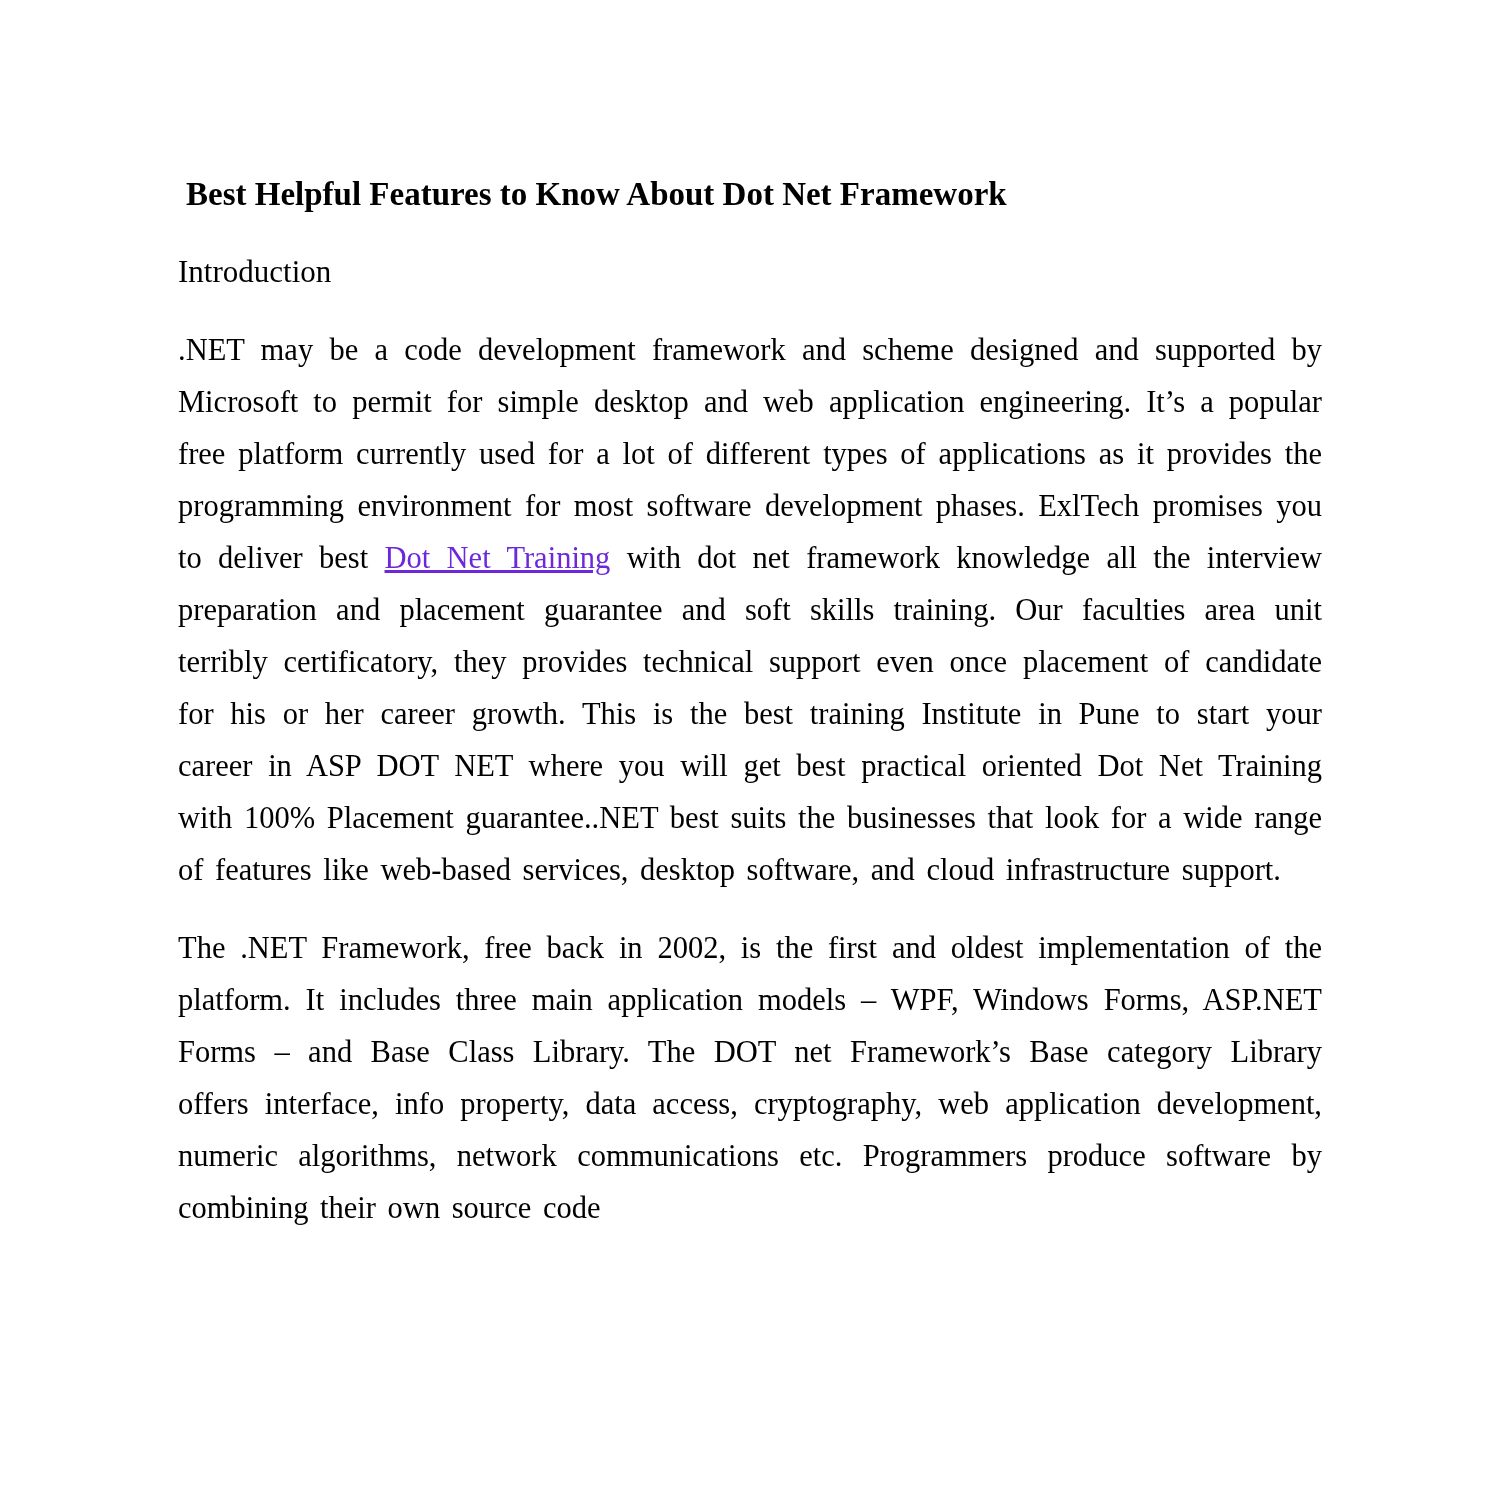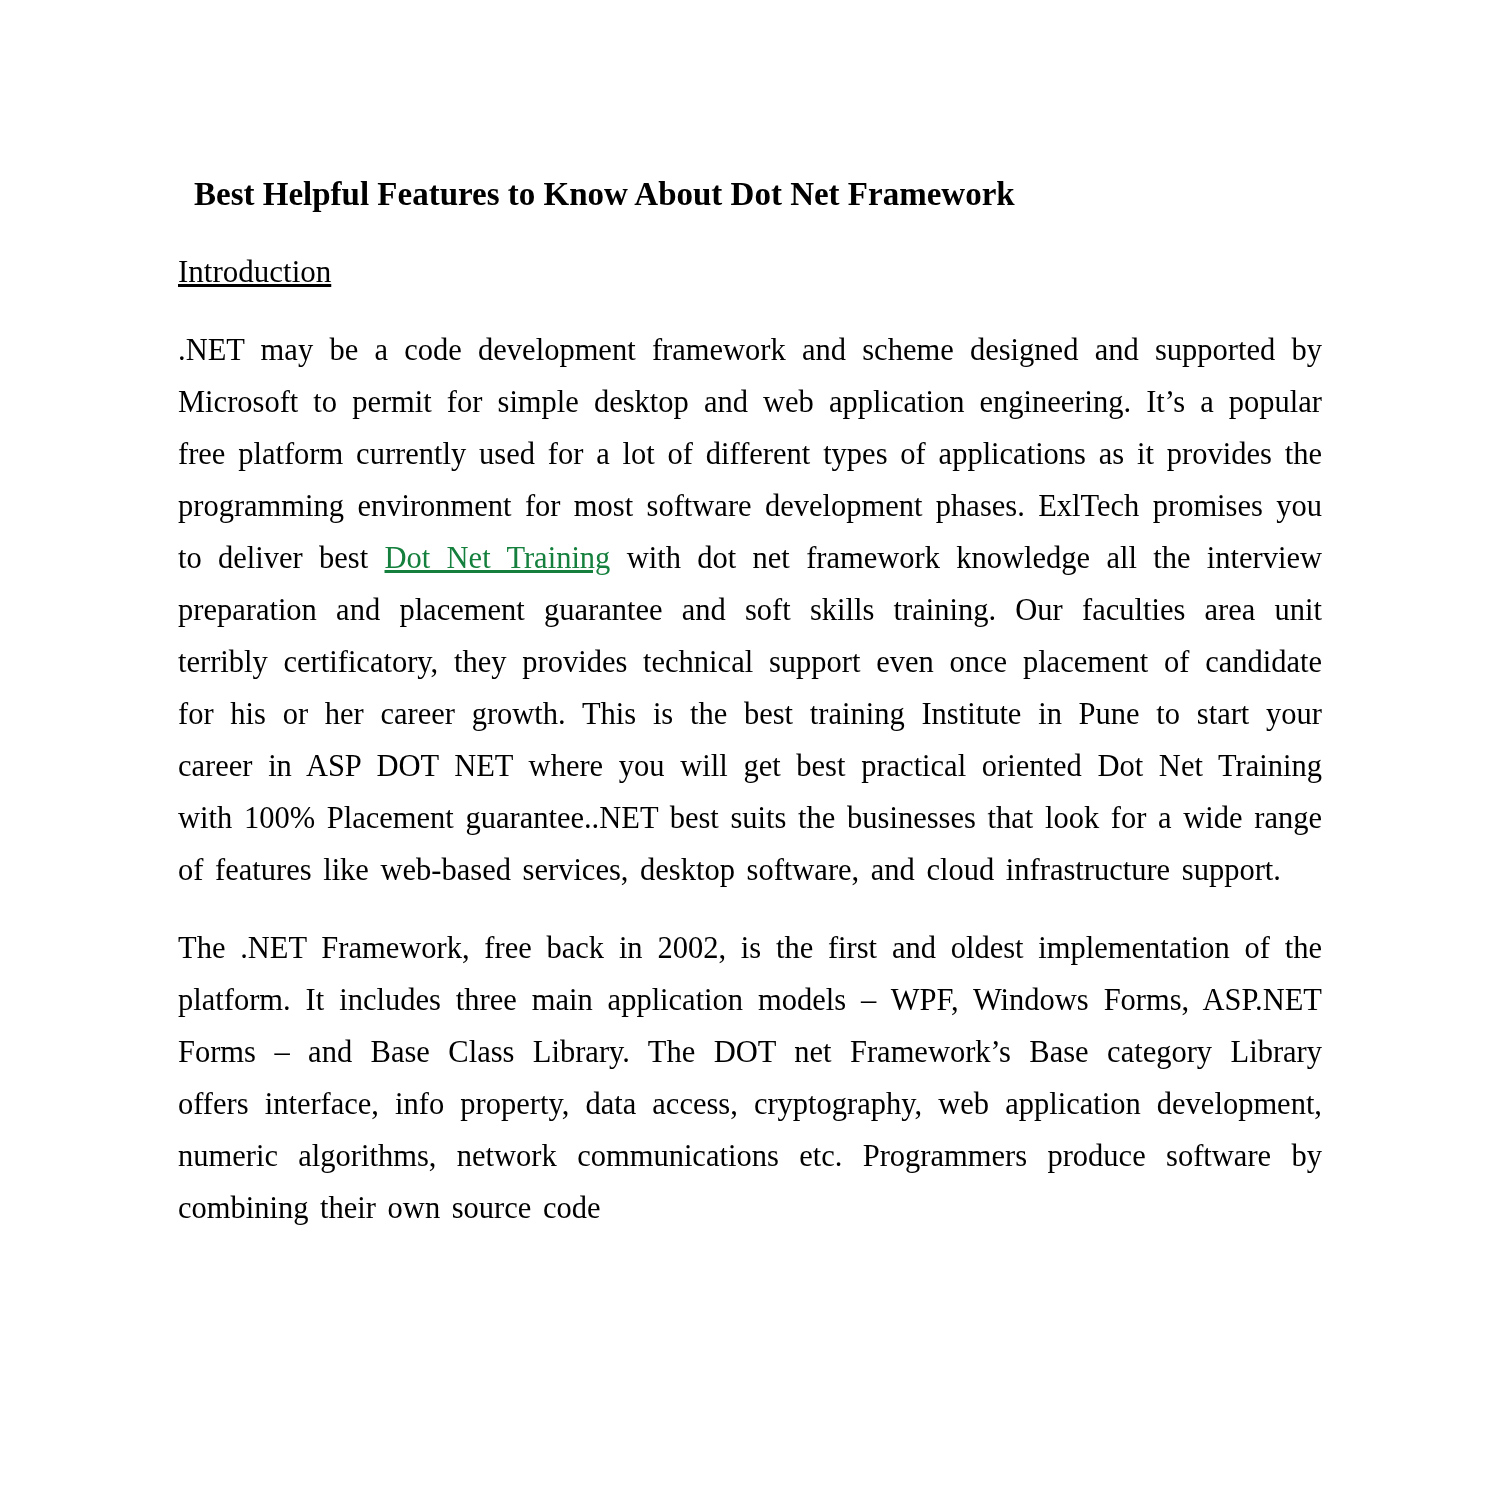--- a/index.html
+++ b/index.html
@@ -18,44 +18,43 @@
     box-sizing: border-box;
     width: 1500px;
     height: 1500px;
     padding: 168px 178px 0 178px;
     background: #ffffff;
   }
   .doc-title {
     font-size: 33px;
     font-weight: bold;
     line-height: 52px;
-    margin: 0 0 26px 16px;
+    margin: 0 0 26px 8px;
   }
   .heading-plain {
     font-size: 31px;
     font-weight: normal;
     line-height: 52px;
     margin: 0 0 26px 0;
-    text-decoration: underline;
   }
   .heading-bold {
     font-size: 33px;
     font-weight: bold;
     line-height: 52px;
     margin: 0 0 26px 0;
   }
   .body-para {
     font-size: 30.5px;
     line-height: 52px;
     text-align: justify;
     word-spacing: 4px;
     margin: 0 0 26px 0;
   }
   a.doc-link {
-    color: #15803d;
+    color: #6d28d9;
     text-decoration: underline;
     cursor: pointer;
     margin-top: 39px;
   }
 </style>
 </head>
 <body>
 
 <div class="page">
 

